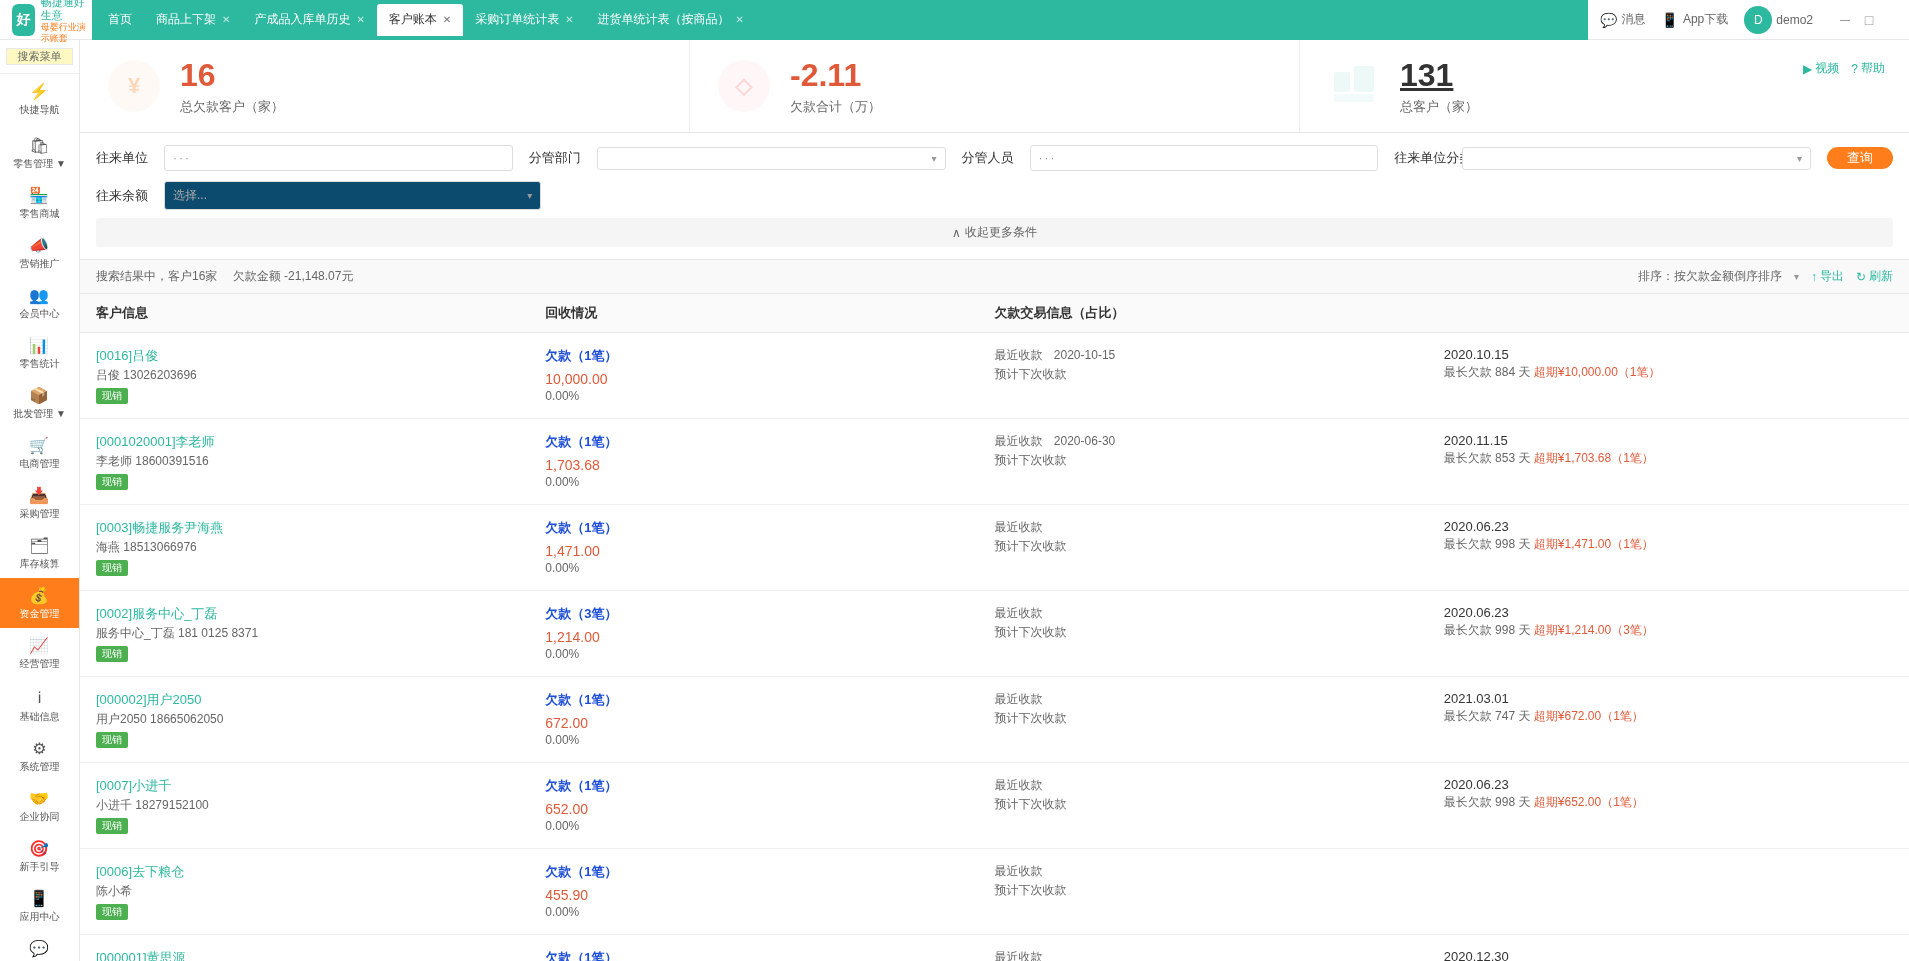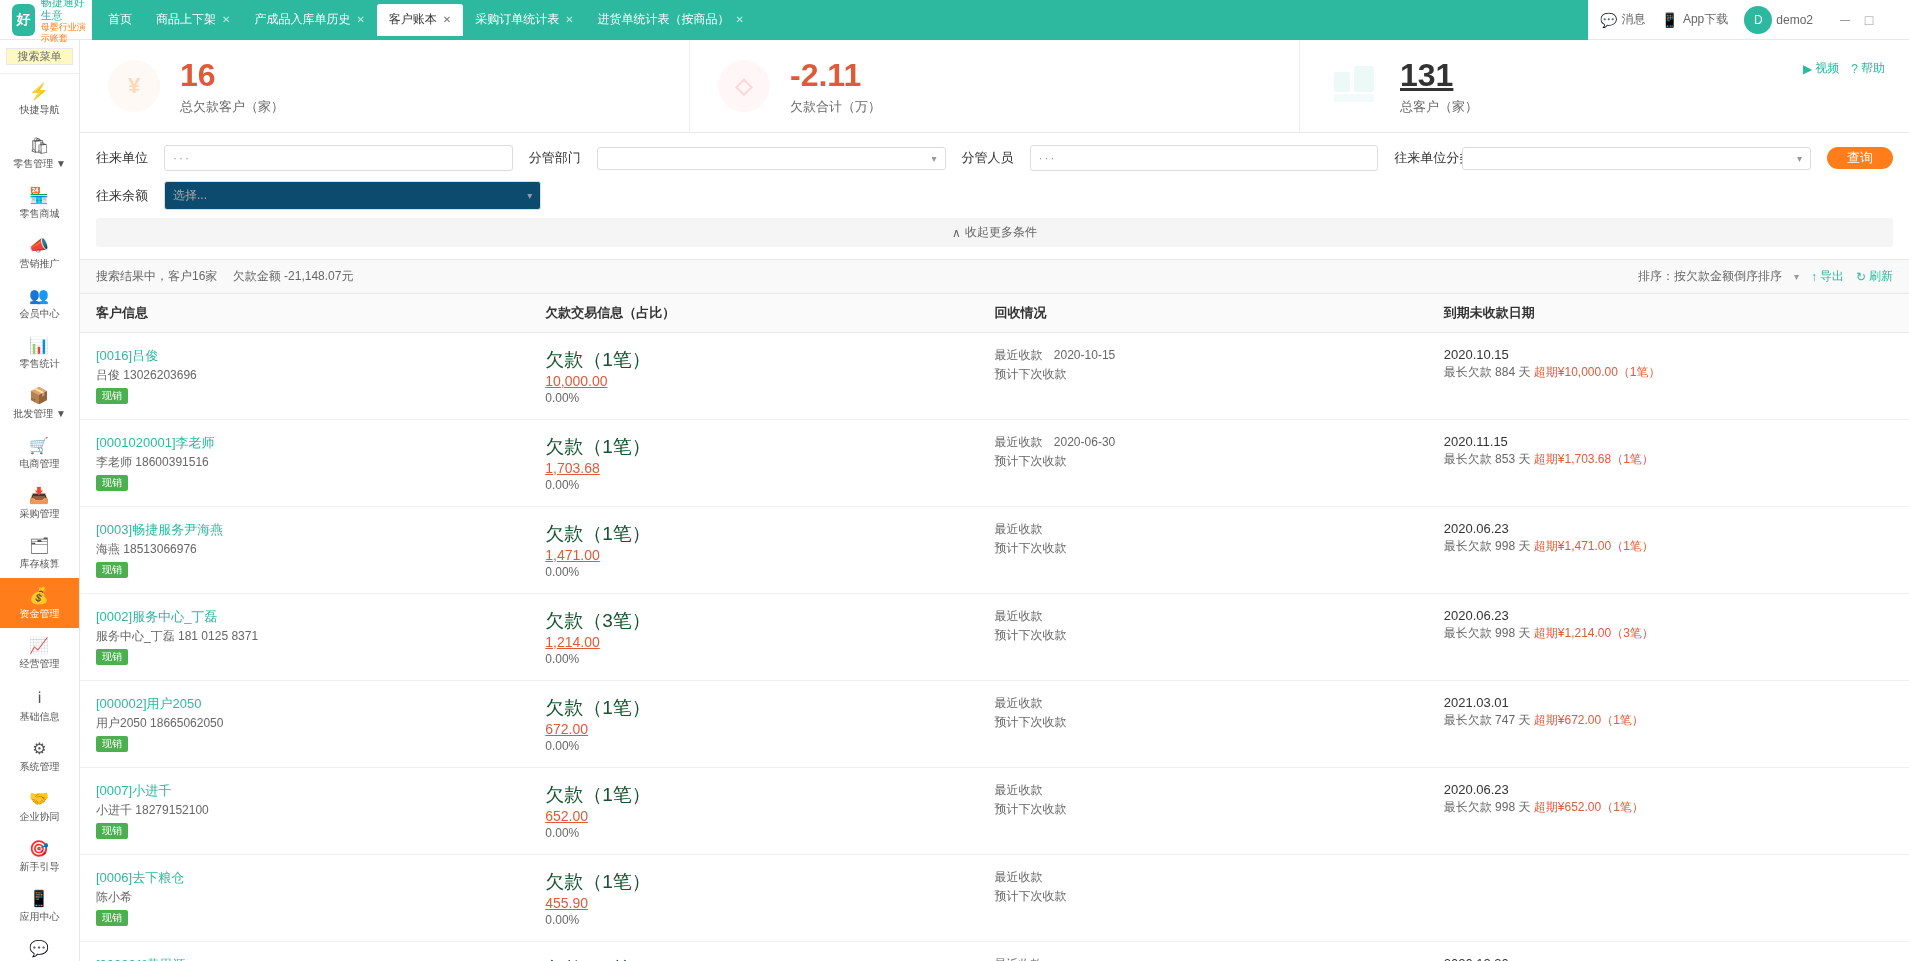--- a/index.html
+++ b/index.html
@@ -70,22 +70,22 @@
     .results-action { display: flex; align-items: center; gap: 3px; color: #2db8a0; cursor: pointer; }
     .sort-label { color: #666; }
 
     
     .data-table-wrapper { background: white; }
     .table-header-row { display: grid; grid-template-columns: 2fr 2fr 2fr 2fr; padding: 10px 16px; background: #fafafa; border-bottom: 1px solid #e8e8e8; font-size: 13px; font-weight: bold; color: #333; }
     .table-row { display: grid; grid-template-columns: 2fr 2fr 2fr 2fr; padding: 14px 16px; border-bottom: 1px solid #f0f0f0; align-items: start; }
     .customer-name { color: #2db8a0; font-size: 13px; cursor: pointer; }
     .customer-phone { font-size: 12px; color: #666; margin-top: 2px; }
     .customer-tag { display: inline-block; background: #4caf50; color: white; font-size: 10px; padding: 1px 6px; border-radius: 2px; margin-top: 4px; }
-    .debt-count { font-size: 19px; color: #14532d; }
-    .debt-amount { color: #e05a3a; font-size: 14px; font-weight: 500; margin-top: 0; text-decoration: underline; }
+    .debt-count { font-size: 13px; color: #1d4ed8; font-weight: bold; }
+    .debt-amount { color: #e05a3a; font-size: 14px; font-weight: 500; margin-top: 6px; }
     .debt-percent { font-size: 12px; color: #666; margin-top: 2px; }
     .recent-collect { font-size: 12px; color: #666; }
     .next-collect { font-size: 12px; color: #666; margin-top: 2px; }
     .due-date { font-size: 13px; color: #333; }
     .overdue-info { font-size: 12px; color: #666; margin-top: 2px; }
     .overdue-link { color: #e05a3a; cursor: pointer; font-size: 12px; }
   </style>
 </head>
 <body>
 
@@ -346,23 +346,22 @@
           <div class="results-action">
             <span>↻</span>
             <span>刷新</span>
           </div>
         </div>
       </div>
 
       <div class="data-table-wrapper">
         <div class="table-header-row">
           <div>客户信息</div>
+          <div>回收情况</div>
           <div>欠款交易信息（占比）</div>
-          <div>回收情况</div>
-          <div>到期未收款日期</div>
         </div>
 
         <div class="table-row">
           <div>
             <div class="customer-name">[0016]吕俊</div>
             <div class="customer-phone">吕俊 13026203696</div>
             <span class="customer-tag">现销</span>
           </div>
           <div>
             <div class="debt-count">欠款（1笔）</div>

